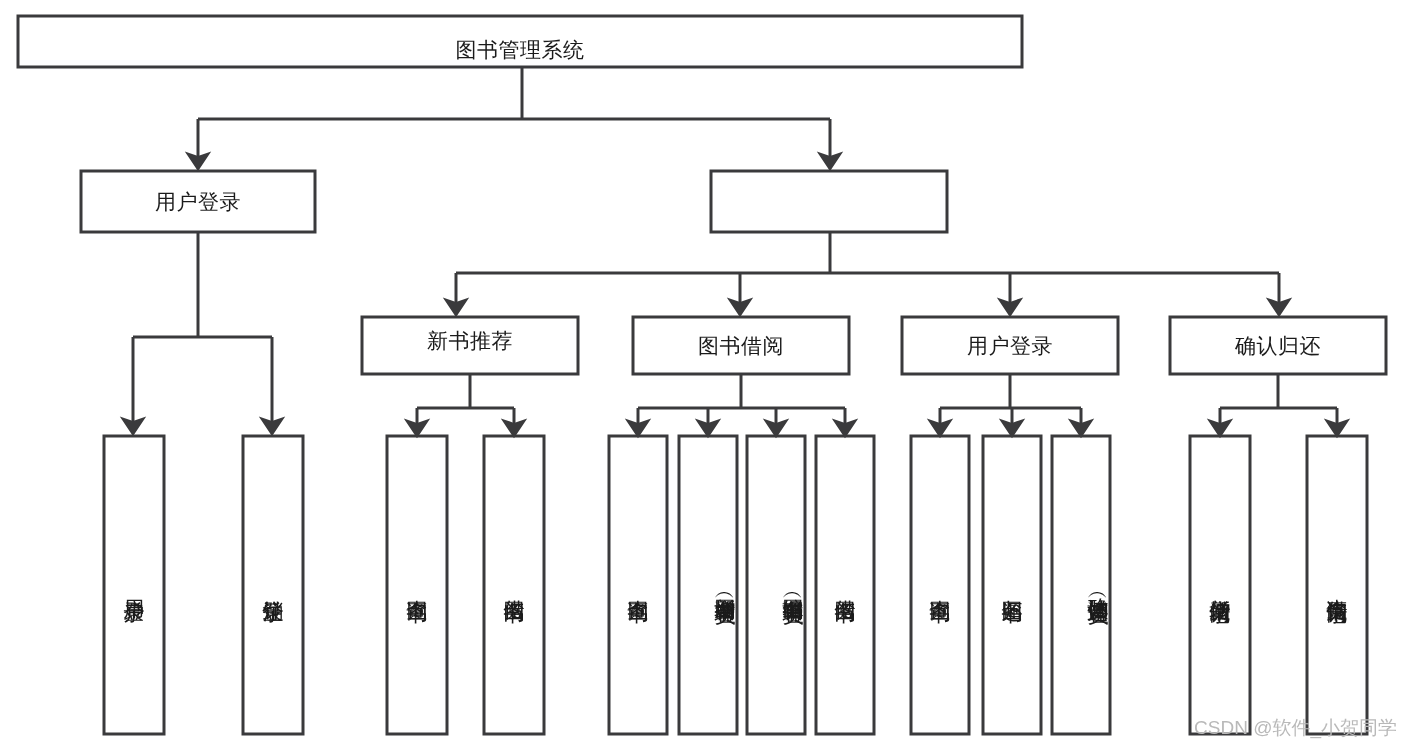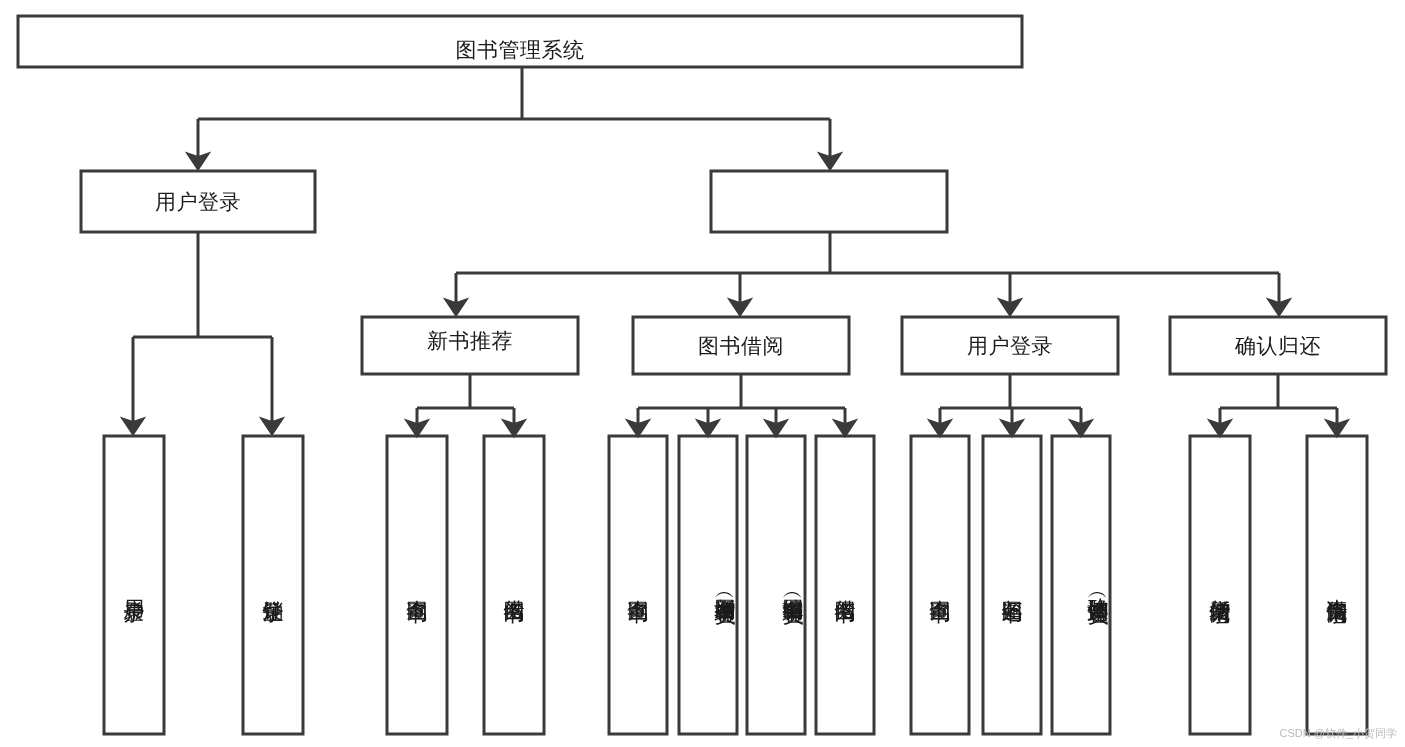--- a/index.html
+++ b/index.html
@@ -64,21 +64,21 @@
     text-orientation: upright;
     letter-spacing: 1px;
     white-space: nowrap;
     pointer-events: none;
   }
   #watermark {
     position: absolute;
     right: 8px;
     bottom: 6px;
     color: #b9b9b9;
-    font-size: 11px;
+    font-size: 19px;
     white-space: nowrap;
     pointer-events: none;
   }
 </style>
 </head>
 <body>
 
 <div id="diagram-root">
 
   <svg id="diagram-svg" viewBox="0 0 1405 747">

